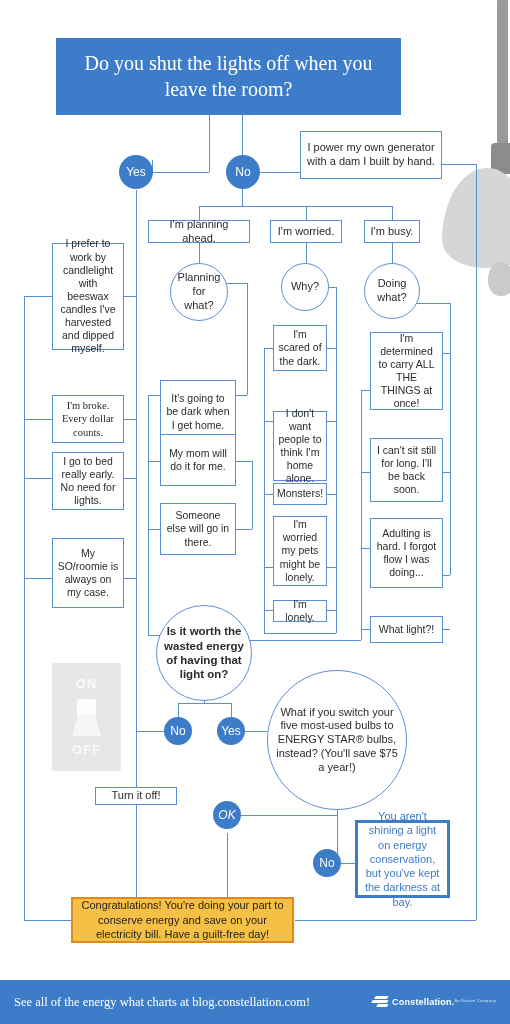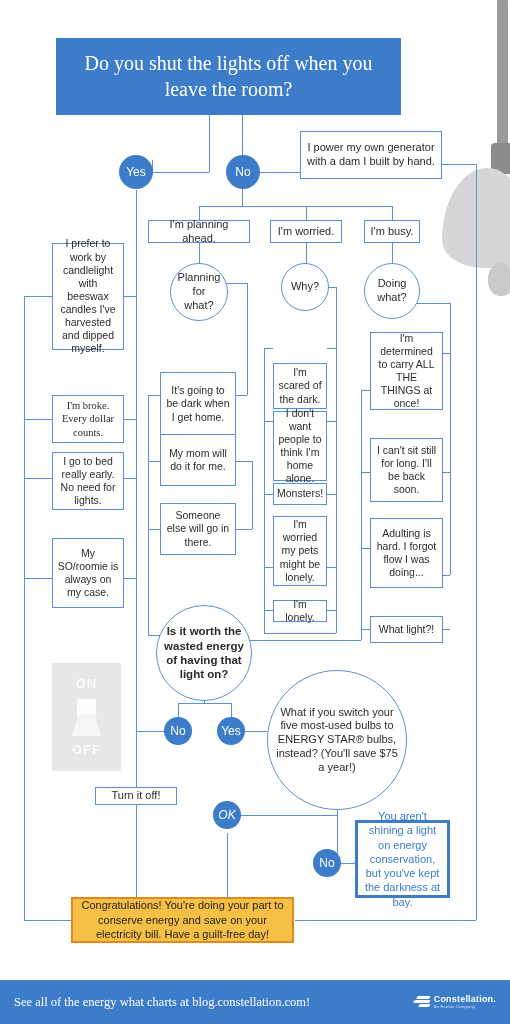--- a/index.html
+++ b/index.html
@@ -95,21 +95,21 @@
   .logo-mark{
     width:18px;height:14px;position:relative;flex:none;
   }
   .logo-mark i{
     position:absolute;right:0;height:2.5px;background:#ffffff;
     transform:skewX(-28deg);border-radius:1px;
   }
   .logo-mark i:nth-child(1){top:1px;width:13px;}
   .logo-mark i:nth-child(2){top:5px;width:16px;}
   .logo-mark i:nth-child(3){top:9px;width:11px;}
-  .logo-txt{display:flex;flex-direction:column;line-height:1;}
+  .logo-txt{display:flex;flex-direction:row;line-height:1;}
   .logo-name{color:#fff;font-size:9px;font-weight:bold;letter-spacing:.2px;}
   .logo-sub{color:#cfe0f4;font-size:4.2px;letter-spacing:.2px;margin-top:1.5px;}
 </style>
 </head>
 <body>
 
 <div id="stage">
 
   <div class="lamp-stem" style="left:497px;top:0;width:11px;height:152px;"></div>
   <div class="lamp-neck" style="left:491px;top:143px;width:22px;height:31px;"></div>
@@ -237,25 +237,25 @@
 
 <div class="ocirc" style="left:170px;top:263px;width:58px;height:58px;">Planning for what?</div>
 <div class="ocirc" style="left:281px;top:263px;width:48px;height:48px;">Why?</div>
 <div class="ocirc" style="left:364px;top:263px;width:56px;height:56px;">Doing what?</div>
 
 <div class="box small" style="left:52px;top:243px;width:72px;height:107px;">I prefer to work by candlelight with beeswax candles I've harvested and dipped myself.</div>
 <div class="box small" style="left:52px;top:395px;width:72px;height:48px;font-family:Liberation Serif, serif;">I'm broke. Every dollar counts.</div>
 <div class="box small" style="left:52px;top:452px;width:72px;height:58px;">I go to bed really early. No need for lights.</div>
 <div class="box small" style="left:52px;top:538px;width:72px;height:70px;">My SO/roomie is always on my case.</div>
 
-<div class="box small" style="left:160px;top:372px;width:76px;height:64px;">It's going to be dark when I get home.</div>
+<div class="box small" style="left:160px;top:380px;width:76px;height:64px;">It's going to be dark when I get home.</div>
 <div class="box small" style="left:160px;top:434px;width:76px;height:52px;">My mom will do it for me.</div>
 <div class="box small" style="left:160px;top:503px;width:76px;height:52px;">Someone else will go in there.</div>
 
-<div class="box small" style="left:273px;top:325px;width:54px;height:46px;margin-top:38px;">I'm scared of the dark.</div>
+<div class="box small" style="left:273px;top:325px;width:54px;height:46px;">I'm scared of the dark.</div>
 <div class="box small" style="left:273px;top:388px;width:54px;height:70px;margin-top:23px;">I don't want people to think I'm home alone.</div>
 <div class="box small" style="left:273px;top:483px;width:54px;height:22px;">Monsters!</div>
 <div class="box small" style="left:273px;top:516px;width:54px;height:70px;">I'm worried my pets might be lonely.</div>
 <div class="box small" style="left:273px;top:600px;width:54px;height:22px;">I'm lonely.</div>
 
 <div class="box small" style="left:370px;top:332px;width:73px;height:78px;">I'm determined to carry ALL THE THINGS at once!</div>
 <div class="box small" style="left:370px;top:438px;width:73px;height:64px;">I can't sit still for long. I'll be back soon.</div>
 <div class="box small" style="left:370px;top:518px;width:73px;height:70px;">Adulting is hard. I forgot flow I was doing...</div>
 <div class="box small" style="left:370px;top:616px;width:73px;height:27px;">What light?!</div>
 

